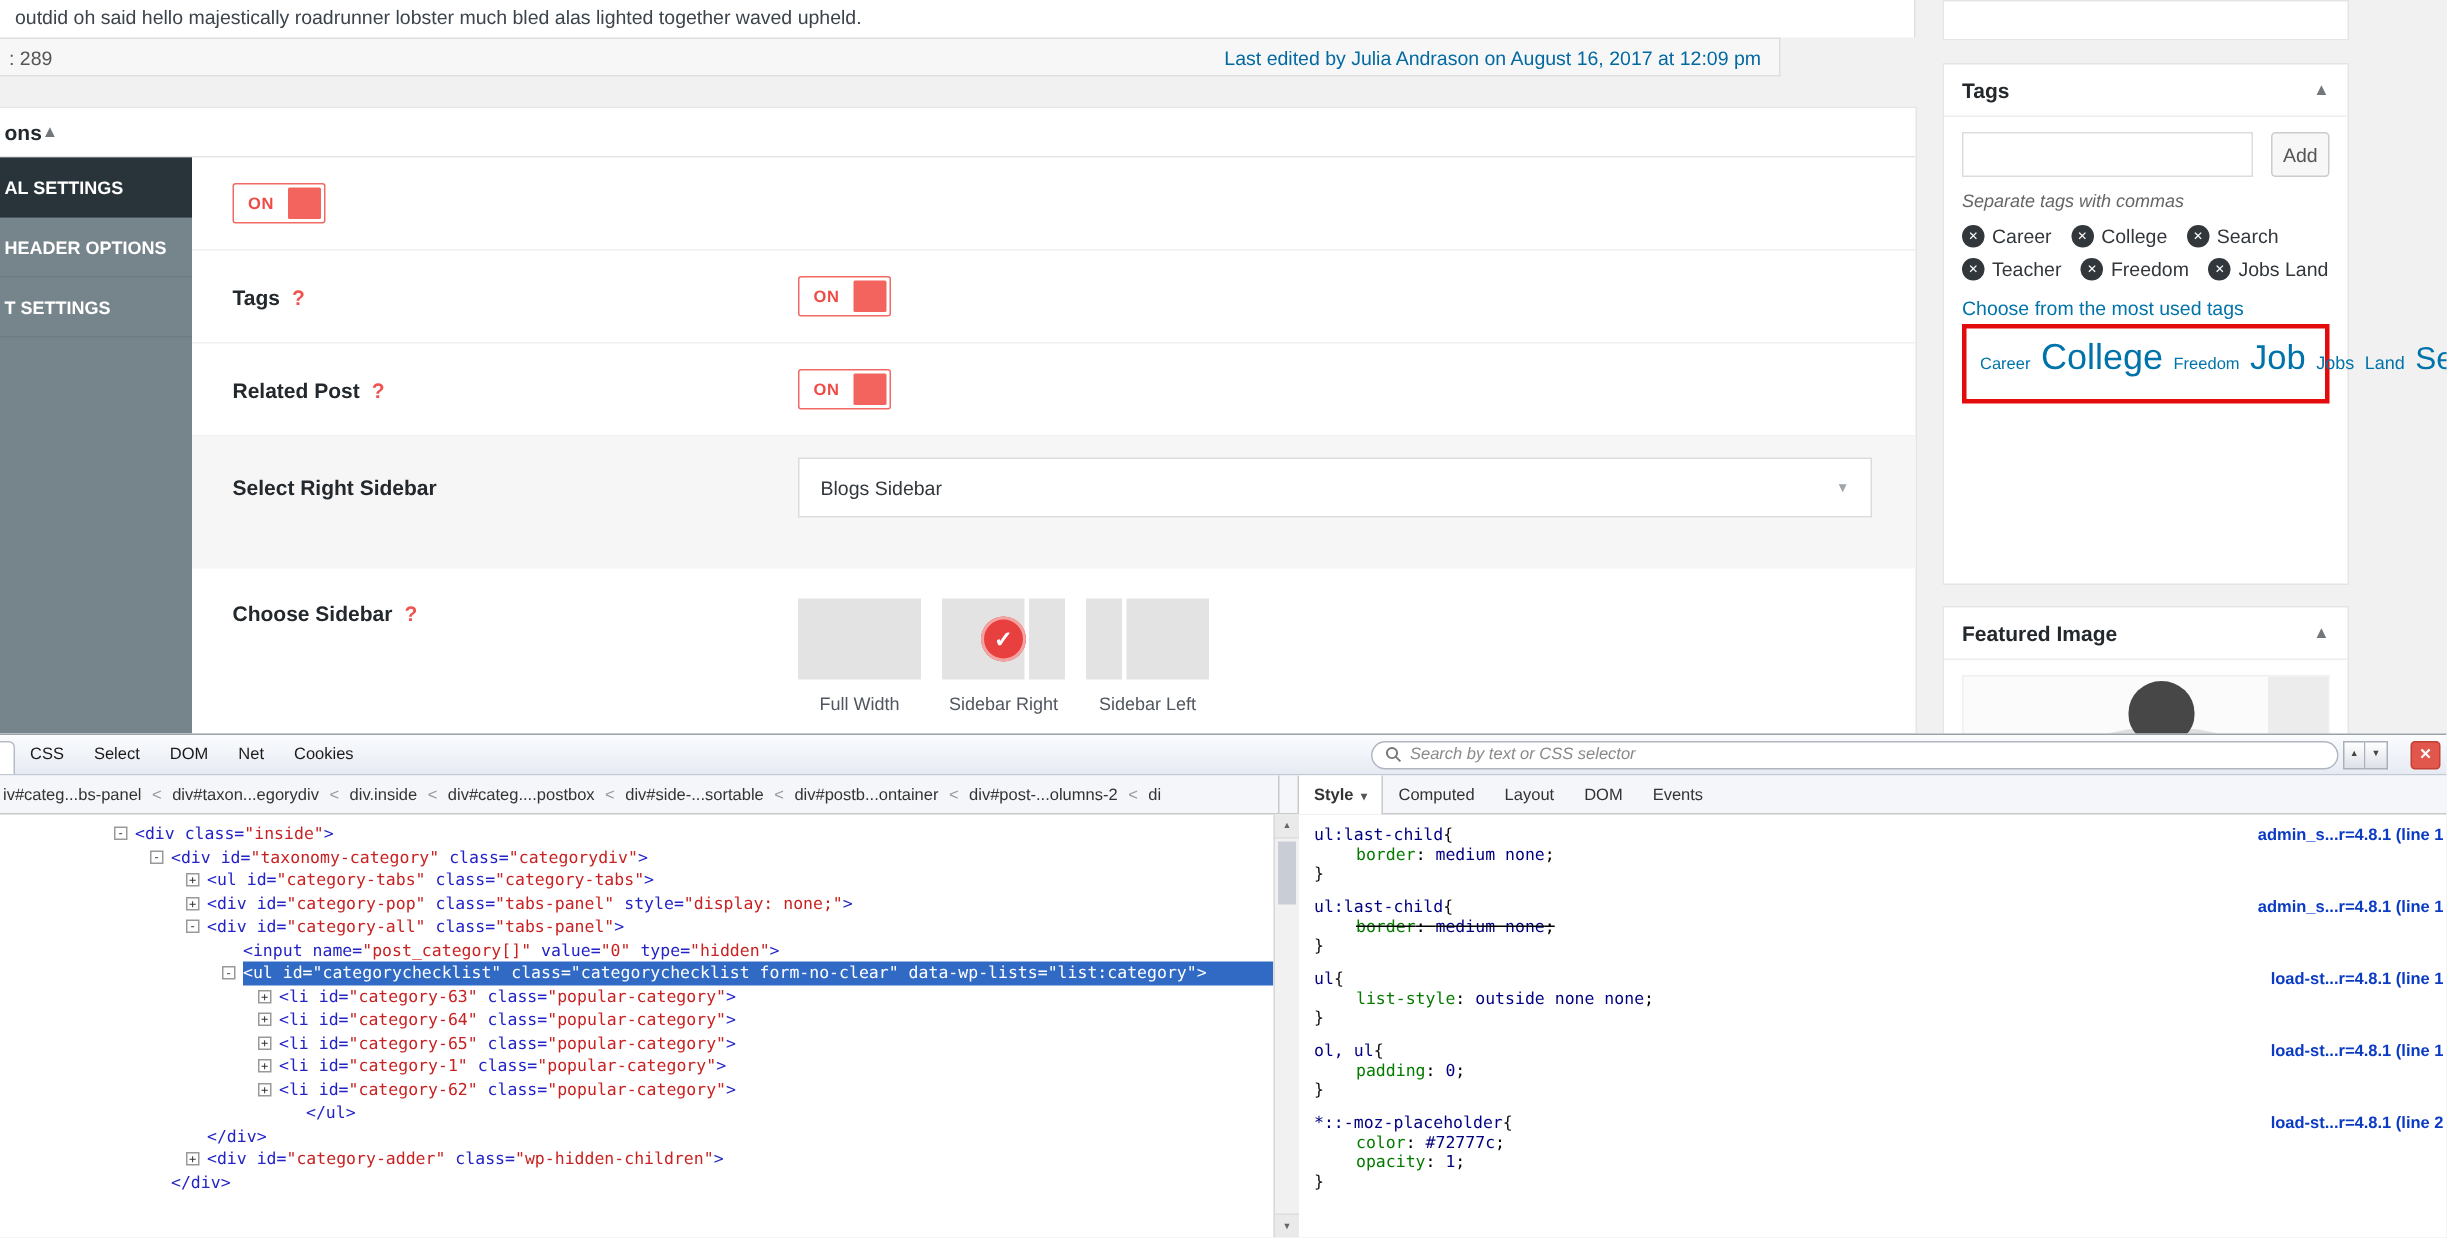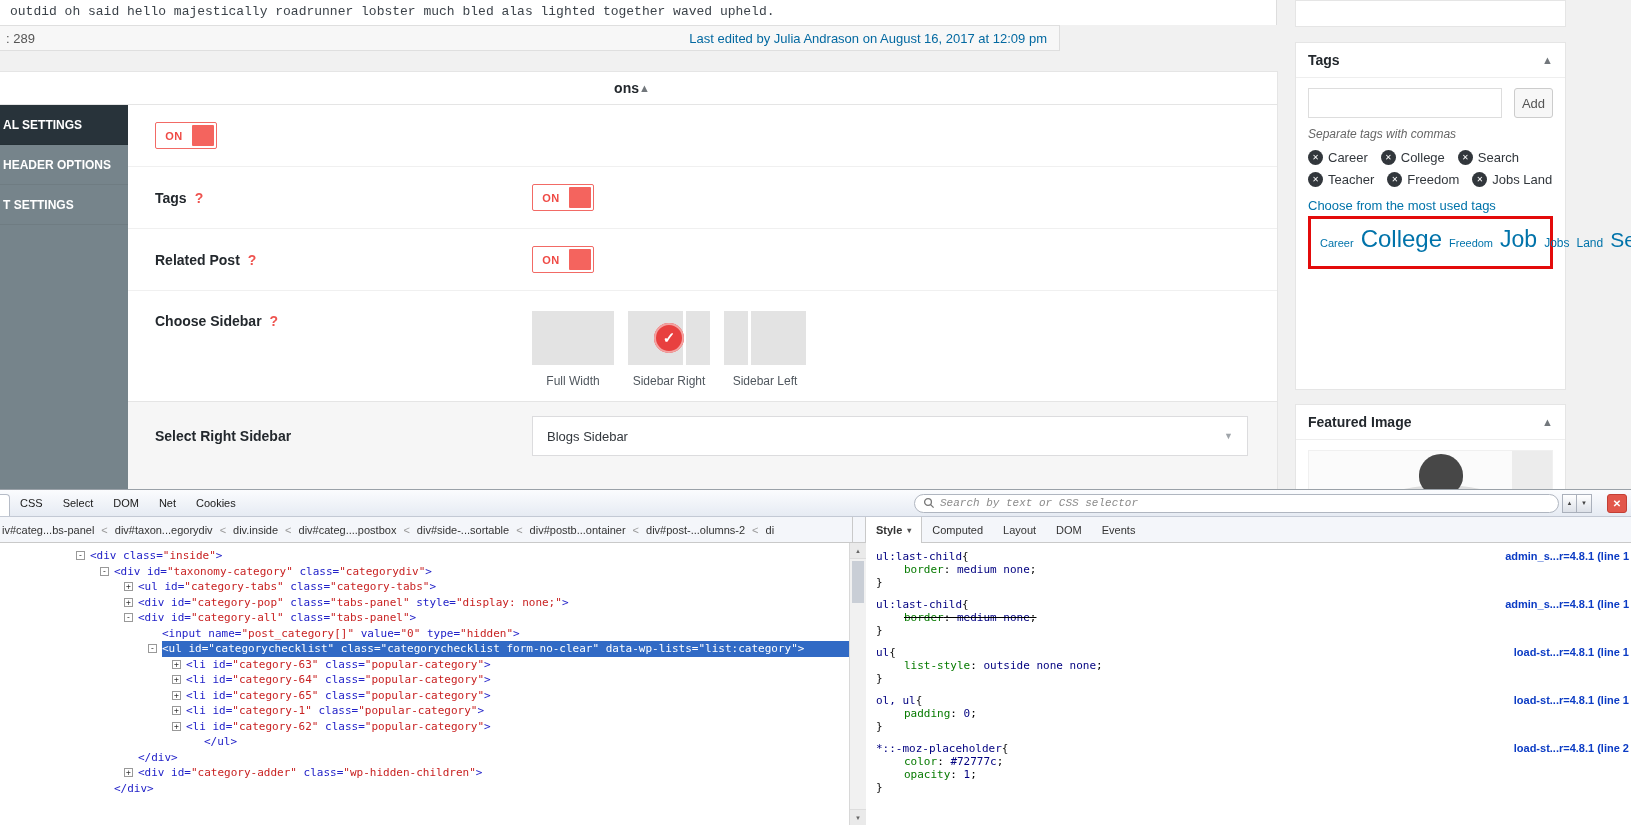--- a/index.html
+++ b/index.html
@@ -2,31 +2,31 @@
 <html><head>
 <meta charset="utf-8">
 <style>
   *{margin:0;padding:0;box-sizing:border-box}
   html,body{width:1631px;height:825px}
   body{font-family:"Liberation Sans",sans-serif;background:#f1f1f1;position:relative;overflow:hidden;font-size:13px}
   .stage{position:absolute;left:0;top:0;width:1631px;height:825px}
 
   
   .editor-text{position:absolute;left:0;top:0;width:1277px;height:25px;background:#fff;border-right:1px solid #ddd;
-    font-family:Liberation Mono, monospace;font-size:13px;color:#3c434a;
+    font-family:Liberation Sans, sans-serif;font-size:13px;color:#3c434a;
     padding:4px 0 0 10px;white-space:nowrap;overflow:hidden}
-  .status-bar{position:absolute;left:0;top:25px;width:1060px;height:26px;background:#f7f7f7;
+  .status-bar{position:absolute;left:0;top:25px;width:1187px;height:26px;background:#f7f7f7;
     border-top:1px solid #dfdfdf;border-bottom:1px solid #dfdfdf;border-right:1px solid #ddd;
     display:flex;align-items:center;justify-content:space-between;padding:0 12px 0 6px;color:#555}
   .status-bar .right{color:#0369a1}
 
   
   .options-panel{position:absolute;left:0;top:71px;width:1278px;height:419px;background:#fff;
     border:1px solid #e5e5e5;border-left:none;overflow:hidden}
-  .op-header{height:33px;border-bottom:1px solid #e5e5e5;display:flex;align-items:center;justify-content:center;padding:0 16px 0 3px}
+  .op-header{height:33px;border-bottom:1px solid #e5e5e5;display:flex;align-items:center;justify-content:flex-start;padding:0 16px 0 3px}
   .op-title{font-size:14px;font-weight:bold;color:#23282d}
   .panel-toggle{color:#72777c;font-size:11px;cursor:pointer;background:none;border:none}
   .op-body{display:flex;height:385px}
   .op-sidebar{width:128px;background:#76848b;flex-shrink:0}
   .op-tab{height:40px;display:flex;align-items:center;padding-left:3px;color:#fff;font-size:12px;font-weight:bold;
     white-space:nowrap;overflow:hidden;border-bottom:1px solid rgba(0,0,0,.06);cursor:pointer}
   .op-tab.active{background:#28333a}
   .op-content{flex:1;display:flex;flex-direction:column;overflow:hidden}
   .srow{display:flex;align-items:center;padding-left:27px;border-bottom:1px solid #f0f0f0}
   .toggle-row{height:62px}
@@ -79,21 +79,21 @@
   
   .firebug{position:absolute;left:0;top:489px;width:1631px;height:336px;background:#fff;border-top:1px solid #9aa1a8;
     font-size:11px;z-index:5}
   .fb-toolbar{height:27px;background:linear-gradient(#fbfcfe,#e6ebf3);border-bottom:1px solid #c3c9d4;display:flex;
     align-items:center;padding-right:4px}
   .fb-sliver{width:10px;height:22px;background:#fff;border:1px solid #b6bcc7;border-left:none;border-bottom:none;
     border-radius:0 4px 0 0;align-self:flex-end}
   .fb-tab{padding:0 10px;color:#1a1a1a;height:27px;display:flex;align-items:center;cursor:pointer;background:none;border:none;font-size:11px}
   .fb-search{margin-left:auto;width:645px;height:19px;background:#fff;border:1px solid #b0b6c0;border-radius:11px;
     display:flex;align-items:center;padding:0 8px;gap:5px}
-  .fb-search input{border:none;outline:none;flex:1;font-size:11px;color:#333;background:transparent;font-family:Liberation Mono, monospace}
+  .fb-search input{border:none;outline:none;flex:1;font-size:11px;color:#333;background:transparent;font-family:Liberation Sans, sans-serif}
   .fb-search input::placeholder{font-style:italic;color:#8a8a8a}
   .fb-nav{display:flex;margin-left:3px}
   .fb-nav button{width:15px;height:19px;border:1px solid #aab0bb;background:linear-gradient(#fff,#dde1e8);font-size:6px;
     color:#444;display:flex;align-items:center;justify-content:center;cursor:pointer}
   .fb-nav button + button{border-left:none}
   .fb-close{margin-left:15px;width:20px;height:19px;background:#e2574b;border:1px solid #c33f35;border-radius:3px;color:#fff;
     font-size:10px;font-weight:bold;display:flex;align-items:center;justify-content:center;cursor:pointer}
   .fb-crumbbar{height:26px;background:#f4f6fa;border-bottom:1px solid #c9c9c9;display:flex;align-items:stretch}
   .fb-crumbs{width:852px;display:flex;align-items:center;gap:7px;padding-left:2px;overflow:hidden;white-space:nowrap;flex-shrink:0}
   .crumb{color:#333;cursor:pointer}
@@ -170,20 +170,28 @@
         </div>
 
         <div class="srow toggle-row">
           <span class="slabel"><span>Related Post</span><span class="shelp">?</span></span>
           <div class="toggle">
             <span class="toggle-on">ON</span>
             <span class="toggle-knob"></span>
           </div>
         </div>
 
+        <div class="srow select-row">
+          <span class="slabel">Select Right Sidebar</span>
+          <div class="wp-select">
+            <span>Blogs Sidebar</span>
+            <span class="caret">▼</span>
+          </div>
+        </div>
+
         <div class="srow sidebar-row">
           <span class="slabel"><span>Choose Sidebar</span><span class="shelp">?</span></span>
           <div class="sb-options">
             <div class="sb-opt">
               <div class="sb-box">
                   <span class="sb-block w-full"></span>
                 </div>
               <span class="sb-caption">Full Width</span>
             </div>
             <div class="sb-opt">
@@ -194,28 +202,20 @@
               </div>
               <span class="sb-caption">Sidebar Right</span>
             </div>
             <div class="sb-opt">
               <div class="sb-box">
                 <span class="sb-block w-narrow"></span>
                 <span class="sb-block w-wide"></span>
               </div>
               <span class="sb-caption">Sidebar Left</span>
             </div>
-          </div>
-        </div>
-
-        <div class="srow select-row">
-          <span class="slabel">Select Right Sidebar</span>
-          <div class="wp-select">
-            <span>Blogs Sidebar</span>
-            <span class="caret">▼</span>
           </div>
         </div>
 
       </div>
     </div>
   </div>
 
   <div class="rc-box rc-partial"></div>
 
   <div class="rc-box rc-tags">

